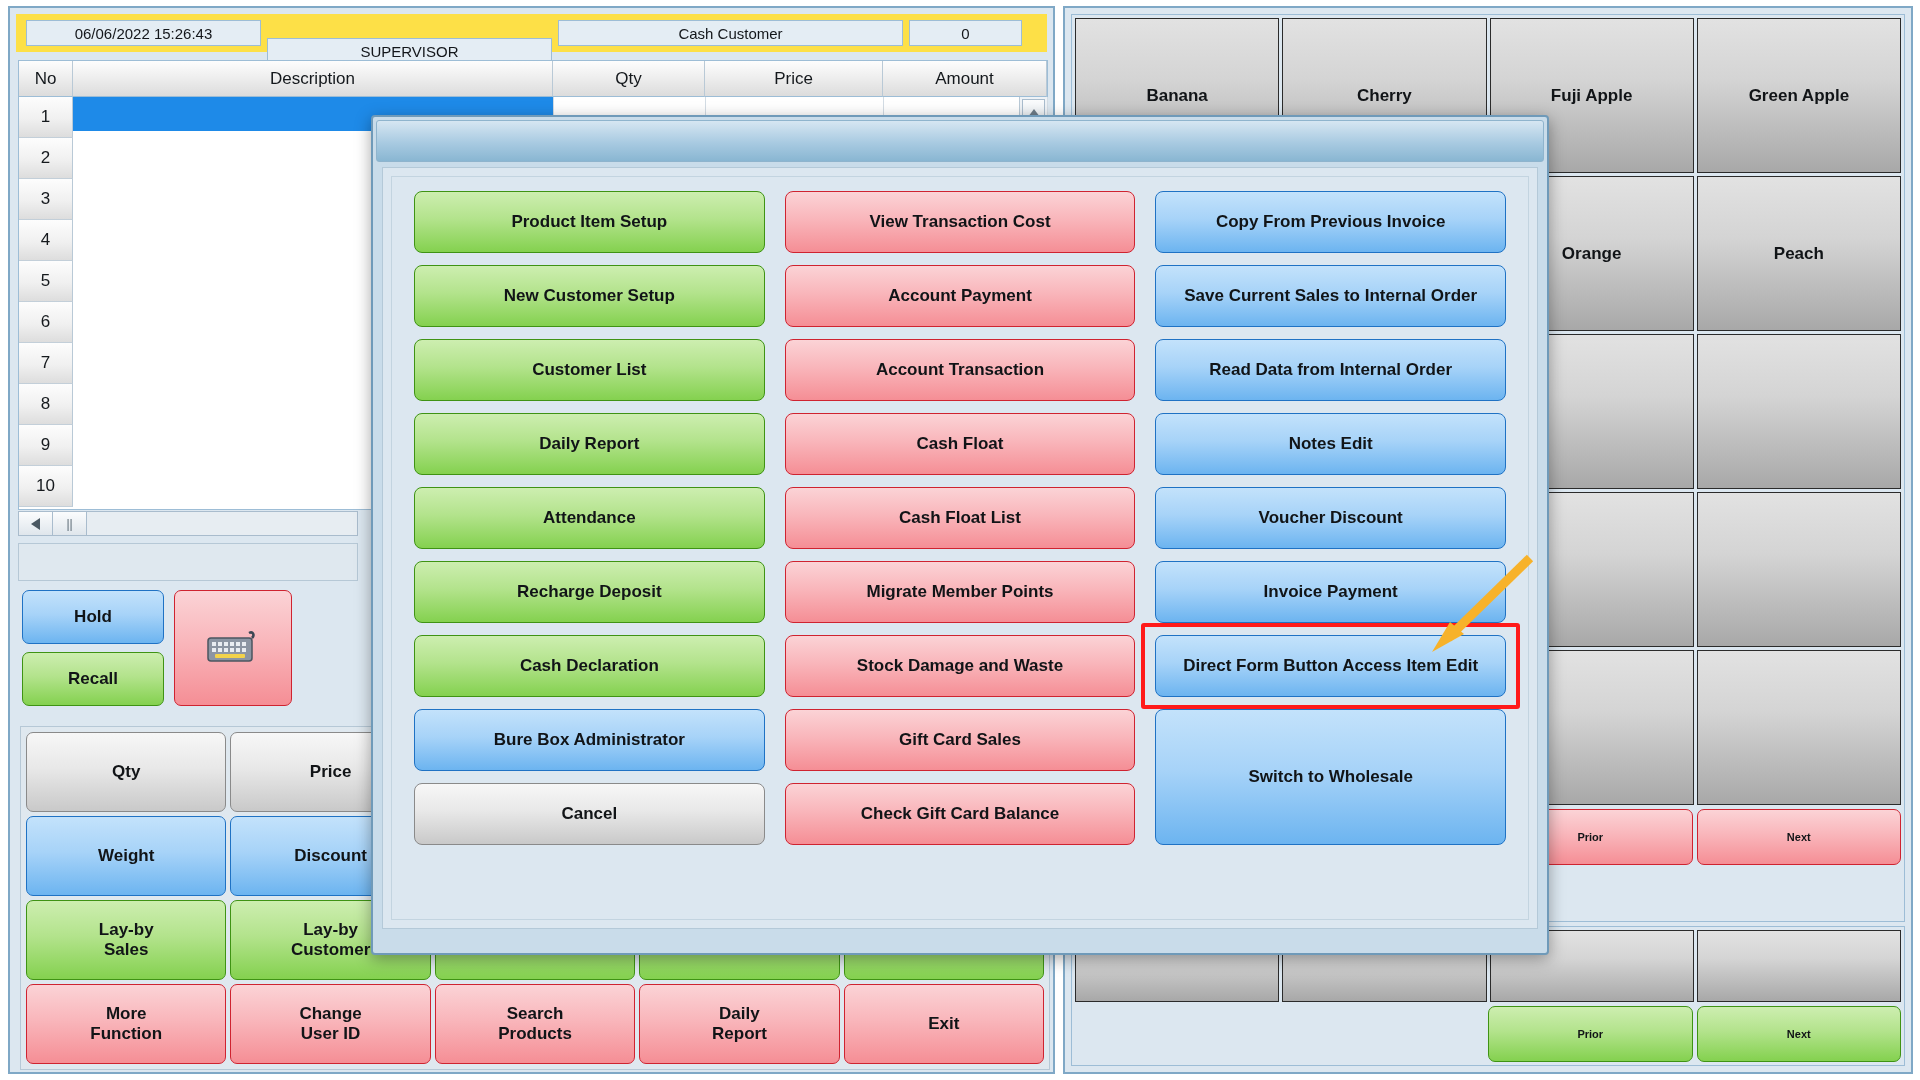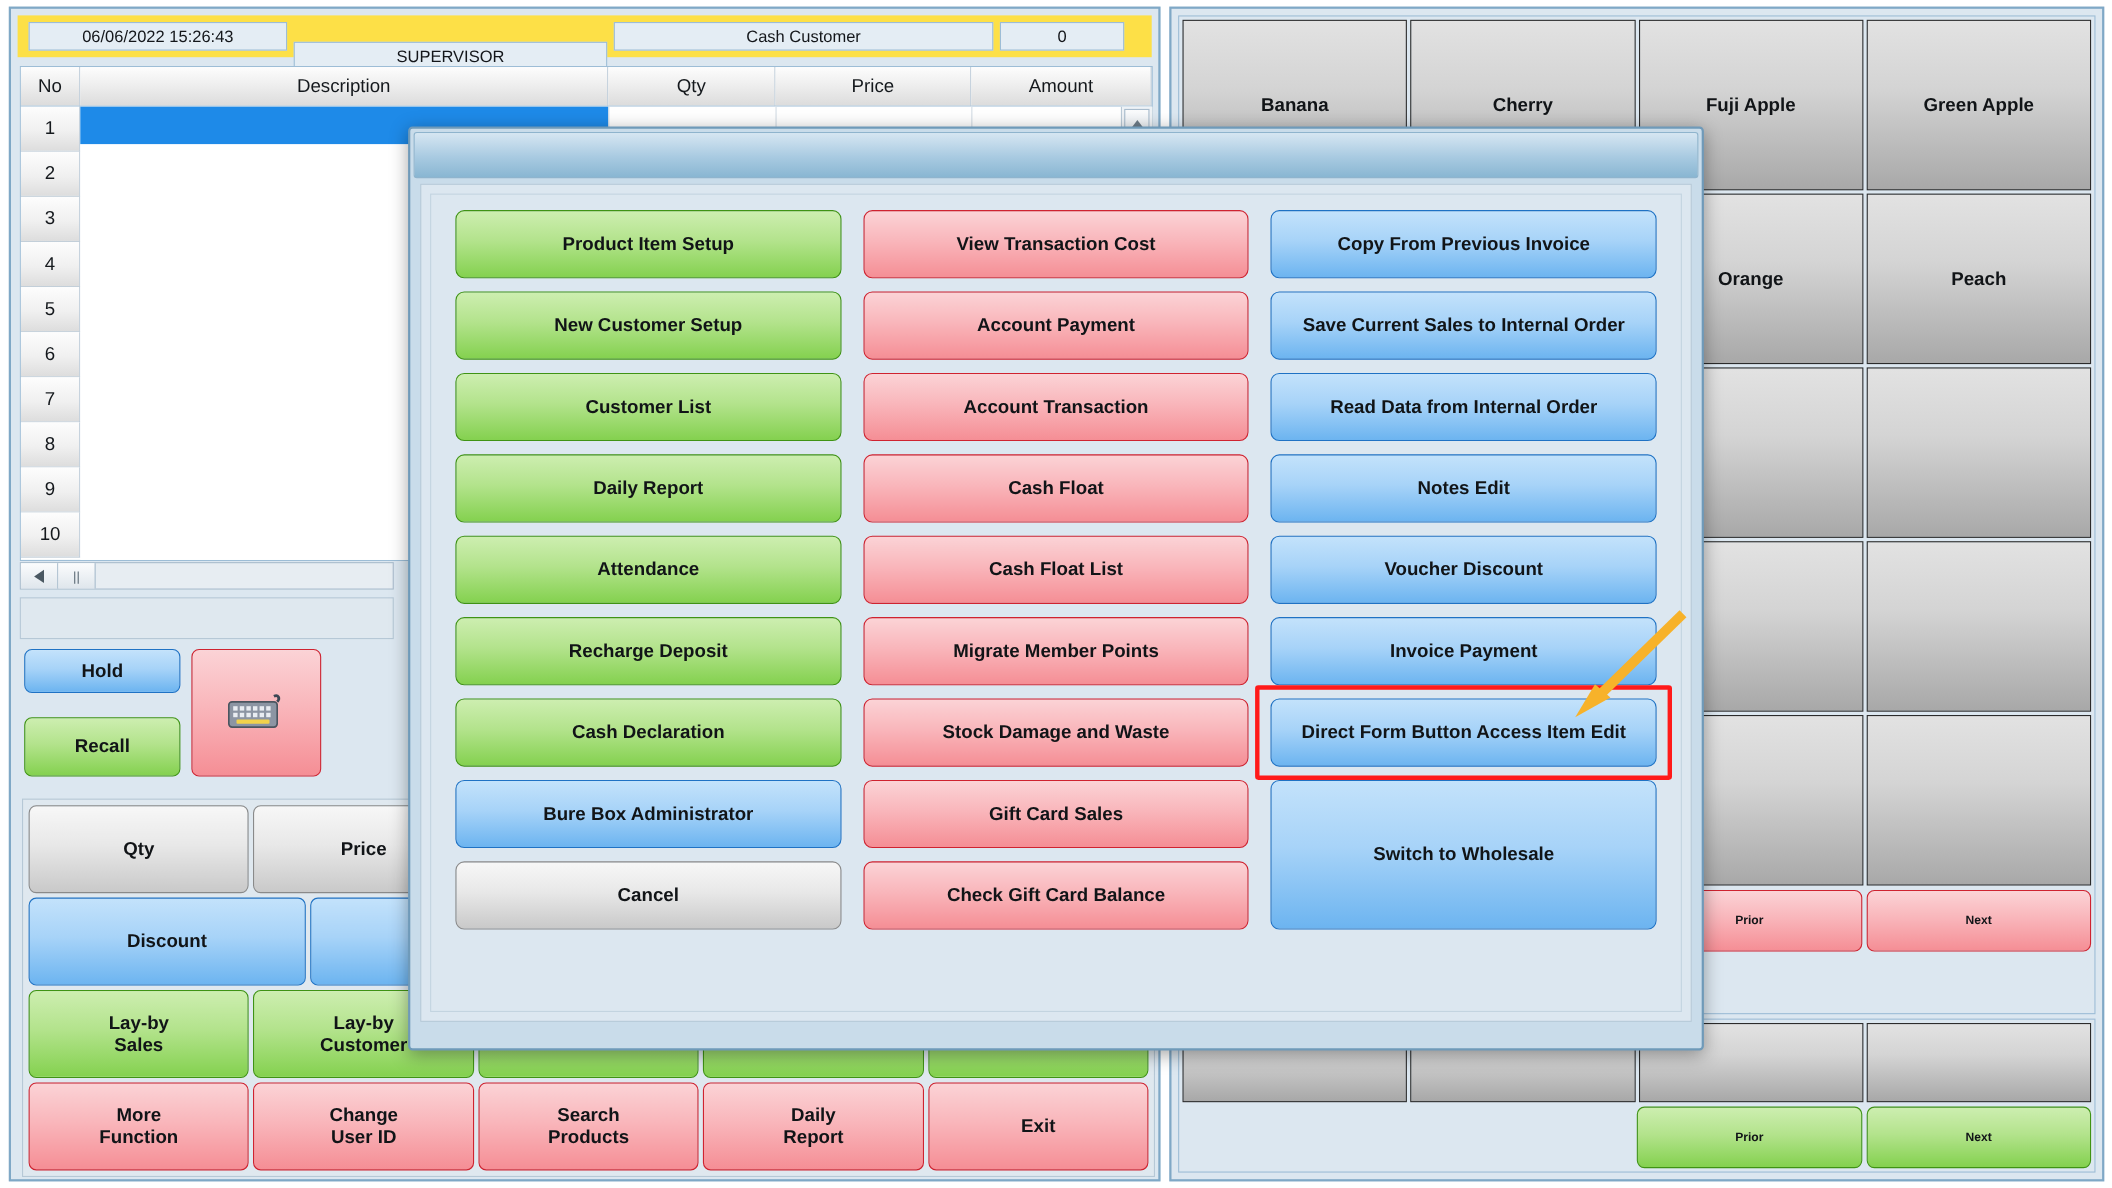--- a/index.html
+++ b/index.html
@@ -96,21 +96,21 @@
   .btn {
     border-radius:7px; display:flex; align-items:center; justify-content:center;
     text-align:center; font-weight:bold; color:#111417; line-height:1.15;
     font-family:"Liberation Sans", sans-serif; cursor:pointer; user-select:none;
   }
   .b-blue { background:linear-gradient(to bottom,#c3e2fb 0%, #a7d3f8 45%, #6cb4f0 100%); border:1px solid #1f72c4; }
   .b-green{ background:linear-gradient(to bottom,#cdeeb0 0%, #b3e38c 45%, #84d14f 100%); border:1px solid #3f9314; }
   .b-red  { background:linear-gradient(to bottom,#fbd3d6 0%, #f9b6bb 45%, #f58e95 100%); border:1px solid #cf2330; }
   .b-grey { background:linear-gradient(to bottom,#f7f7f7 0%, #e8e8e8 45%, #c9c9c9 100%); border:1px solid #8a8a8a; }
 
-  .hold { position:absolute; left:0; top:0; width:142px; height:40px; font-size:17px;}
+  .hold { position:absolute; left:0; top:0; width:142px; height:54px; font-size:17px;}
   .recall{ position:absolute; left:0; top:62px; width:142px; height:54px; font-size:17px;}
   .kbd  { position:absolute; left:152px; top:0; width:118px; height:116px; }
   .kbd-ico { width:56px; height:38px; position:relative; }
 
   
   .fn-grid {
     position:absolute; left:10px; top:718px; width:1030px; height:344px;
     background:#dfe8ef; border:1px solid #b6c8d6; padding:5px;
   }
   .fn-row { display:flex; gap:4px; margin-bottom:4px; }
@@ -265,20 +265,21 @@
 
     <div class="fn-grid">
       <div class="fn-row">
         <div class="btn b-grey fn-b">Qty</div>
         <div class="btn b-grey fn-b">Price</div>
         <div class="btn b-grey fn-b">Void</div>
         <div class="btn b-grey fn-b">Total</div>
         <div class="btn b-grey fn-b">Refund</div>
       </div>
       <div class="fn-row">
+        <div class="btn b-blue fn-b">Weight</div>
         <div class="btn b-blue fn-b">Discount</div>
         <div class="btn b-blue fn-b">Member</div>
         <div class="btn b-blue fn-b">Quote</div>
         <div class="btn b-blue fn-b">Invoice</div>
       </div>
       <div class="fn-row">
         <div class="btn b-green fn-b" style="white-space:pre-line">Lay-by
 Sales</div>
         <div class="btn b-green fn-b" style="white-space:pre-line">Lay-by
 Customer</div>

